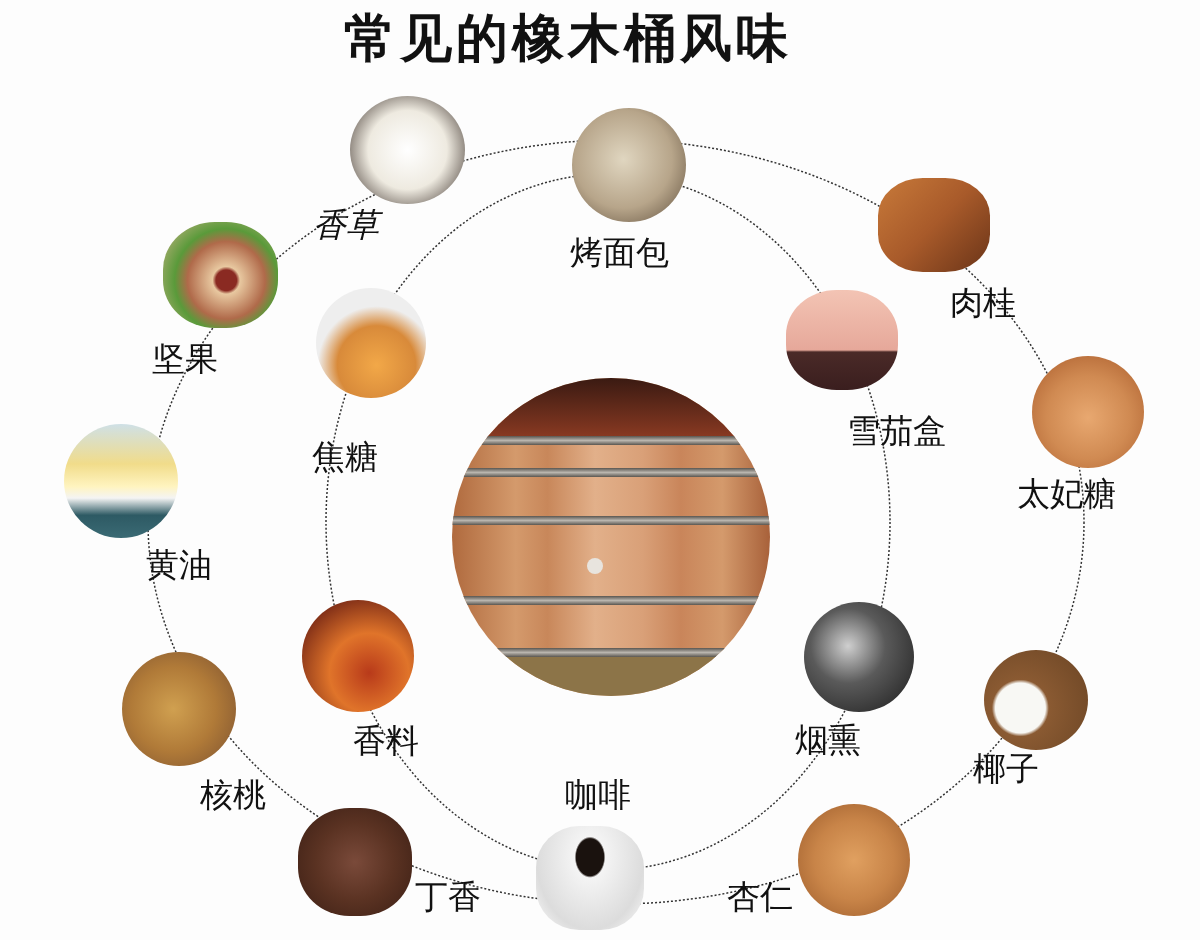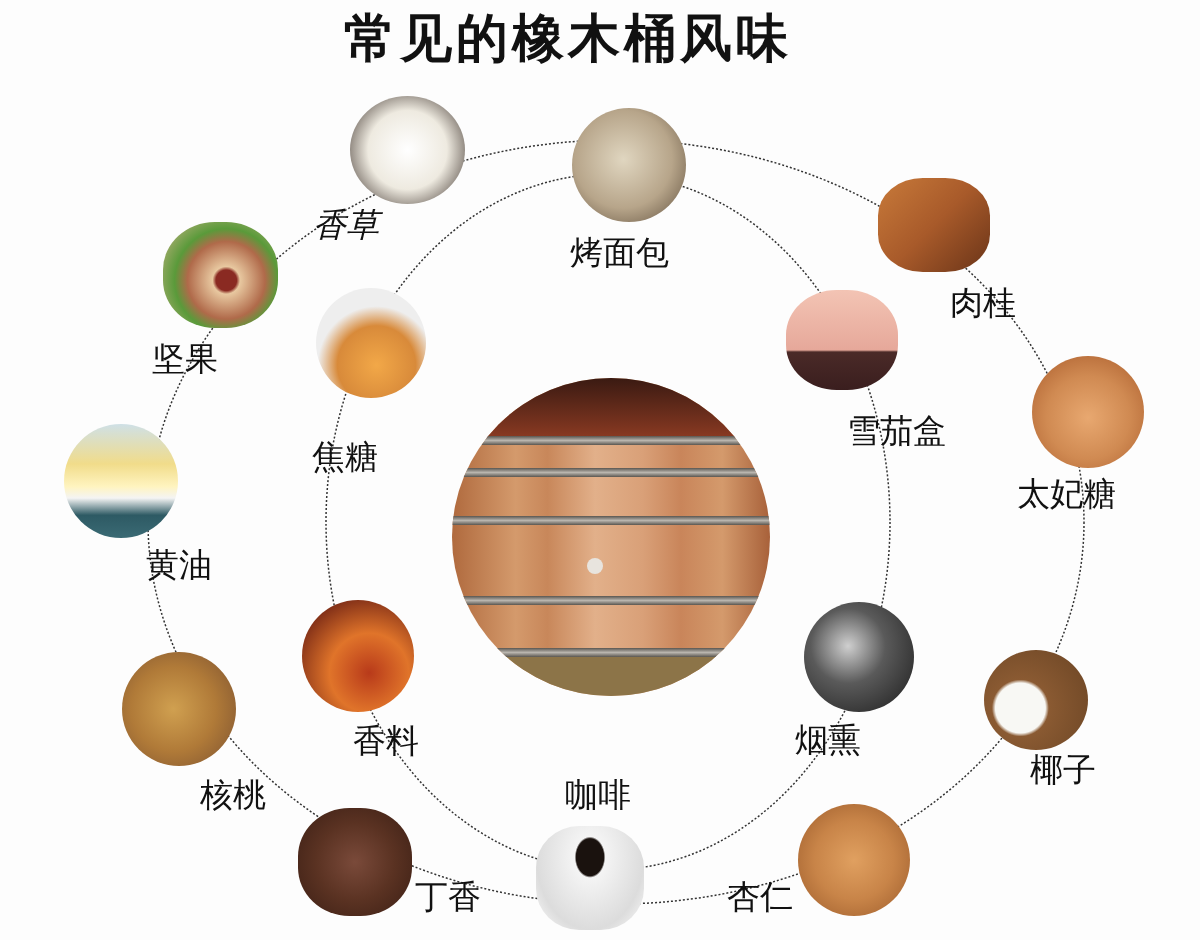--- a/index.html
+++ b/index.html
@@ -70,21 +70,21 @@
 <div class="node" style="left:350px;top:96px;width:115px;height:108px;background:radial-gradient(circle at 50% 50%,#ffffff,#eeeae0 50%,#2a1e18 100%);"></div>
 <div class="label" style="left:313px;top:208px;font-style:italic;">香草</div>
 
 <div class="node" style="left:878px;top:178px;width:112px;height:94px;border-radius:40%;background:linear-gradient(135deg,#c87a3a,#a85a2a 50%,#6a3418);"></div>
 <div class="label" style="left:950px;top:286px;">肉桂</div>
 
 <div class="node" style="left:1032px;top:356px;width:112px;height:112px;background:radial-gradient(circle at 50% 55%,#e8a870,#d08a52 50%,#a85a2a 100%);"></div>
 <div class="label" style="left:1017px;top:477px;">太妃糖</div>
 
 <div class="node" style="left:984px;top:650px;width:104px;height:100px;background:radial-gradient(circle at 35% 58%,#f8f8f4 0 28%,#8a5a32 32%,#6a4424 100%);"></div>
-<div class="label" style="left:1030px;top:753px;">椰子</div>
+<div class="label" style="left:973px;top:753px;font-family:Liberation Serif, serif;">椰子</div>
 
 <div class="node" style="left:798px;top:804px;width:112px;height:112px;background:radial-gradient(circle at 50% 50%,#e0a060,#c88448 50%,#9a5a2a 100%);"></div>
 <div class="label" style="left:727px;top:880px;">杏仁</div>
 
 <div class="node" style="left:298px;top:808px;width:114px;height:108px;border-radius:45%;background:radial-gradient(circle at 50% 50%,#7a4a3a,#5a3222 50%,#3a1e14 100%);"></div>
 <div class="label" style="left:415px;top:880px;">丁香</div>
 
 <div class="node" style="left:122px;top:652px;width:114px;height:114px;background:radial-gradient(circle at 45% 50%,#d0a050,#b07a38 50%,#7a5030 100%);"></div>
 <div class="label" style="left:200px;top:778px;">核桃</div>
 

